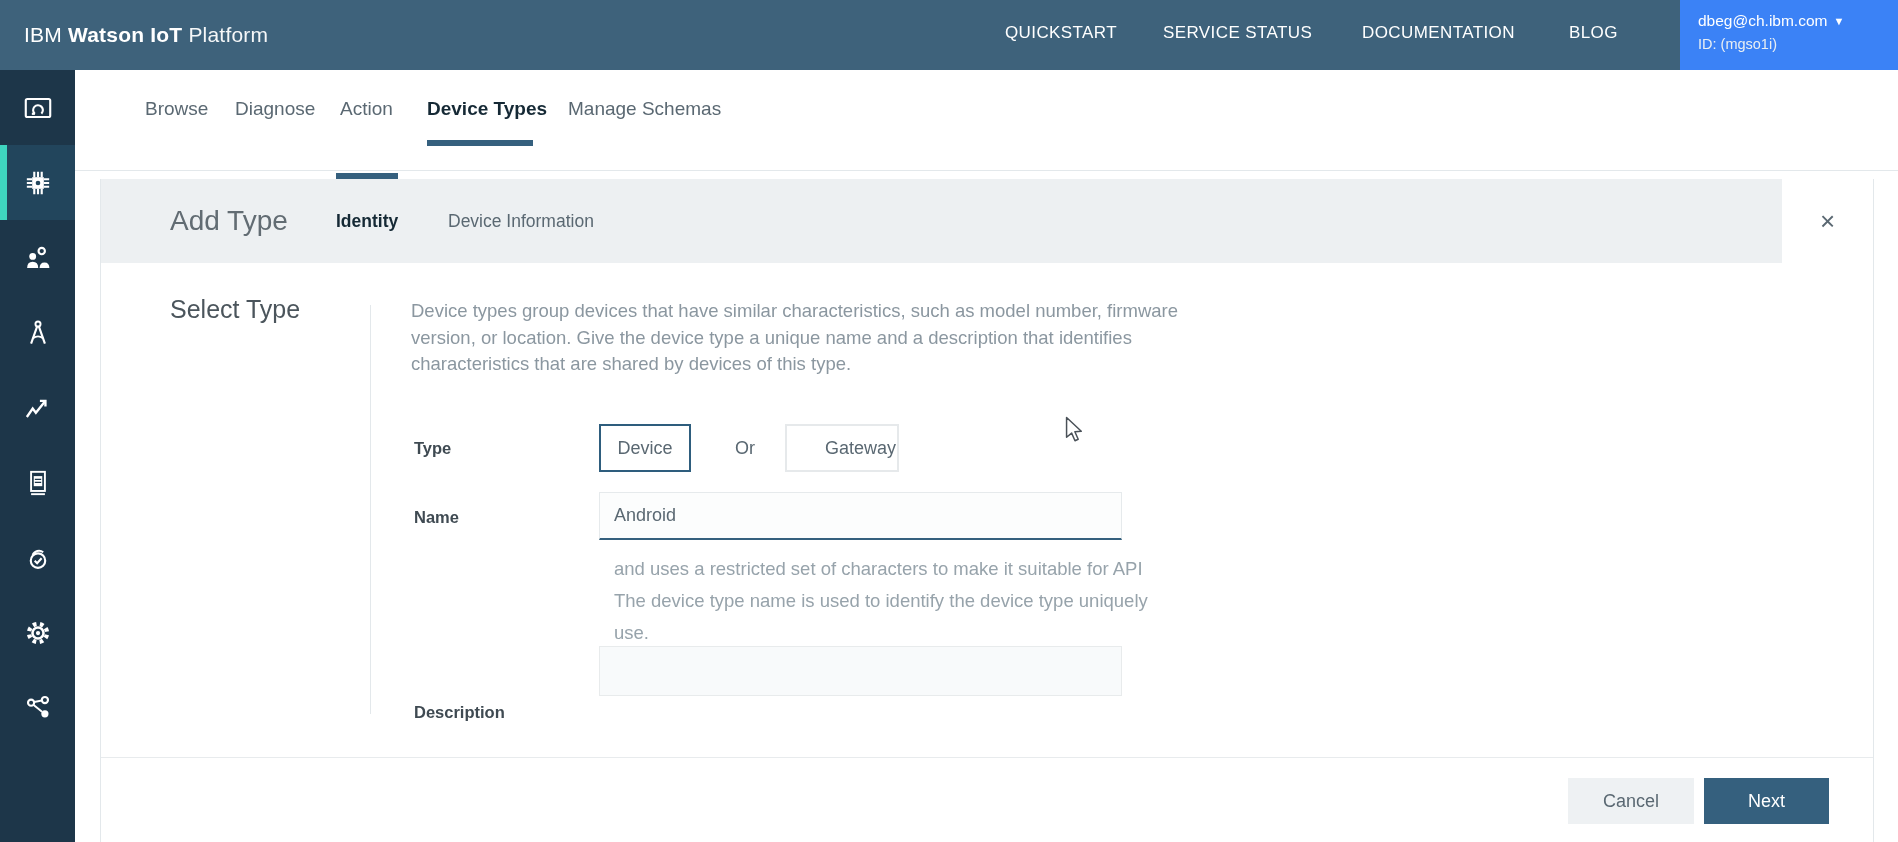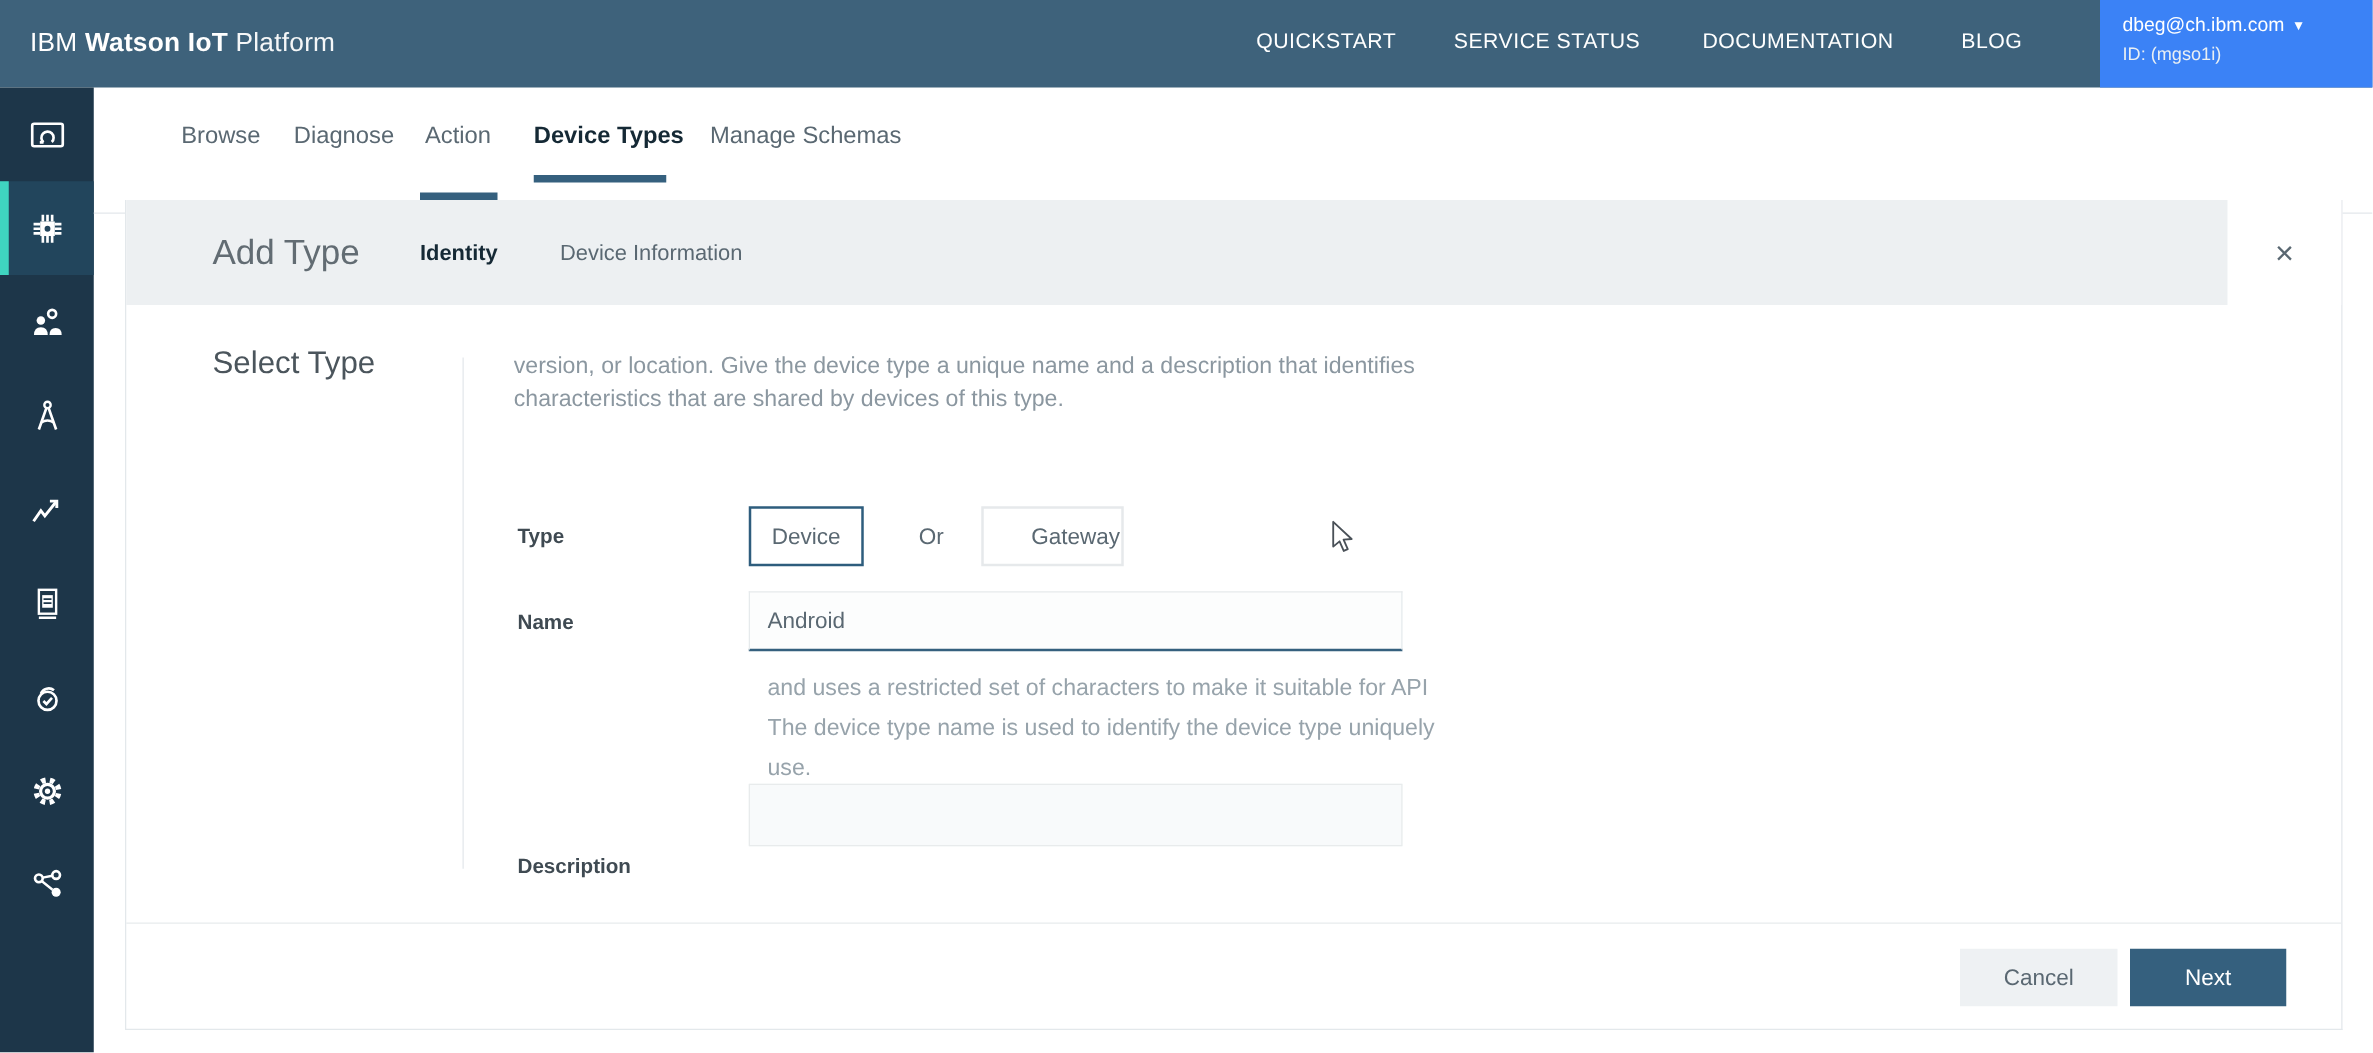--- a/index.html
+++ b/index.html
@@ -33,21 +33,21 @@
   .tab { position:absolute; top:98px; height:26px; font-size:19px; color:#5a6872; cursor:pointer; white-space:nowrap; }
   .tab.active { color:#152935; font-weight:bold; }
   #tab-browse { left:145px; }
   #tab-diagnose { left:235px; }
   #tab-action { left:340px; }
   #tab-devicetypes { left:427px; }
   #tab-manageschemas { left:568px; }
   .tab-underline { position:absolute; left:427px; top:140px; width:106px; height:6px; background:#35607e; }
 
   
-  .panel { position:absolute; left:100px; top:160px; width:1774px; height:664px; background:#fff; border:1px solid #e3e8eb; border-top:none; }
+  .panel { position:absolute; left:100px; top:179px; width:1774px; height:664px; background:#fff; border:1px solid #e3e8eb; border-top:none; }
   .band { position:absolute; left:0; top:0; width:1772px; height:84px; background:#edf0f2; }
   .band-title { position:absolute; left:69px; top:0; height:84px; display:flex; align-items:center; font-size:28px; color:#626c73; }
   .step { position:absolute; top:0; height:84px; display:flex; align-items:center; font-size:17.5px; color:#5a6872; cursor:pointer; white-space:nowrap; }
   .step.active { color:#152935; font-weight:bold; }
   #step-identity { left:235px; }
   #step-deviceinfo { left:347px; }
   .step-marker { position:absolute; left:235px; top:-6px; width:62px; height:6px; background:#35607e; }
   .close-box { position:absolute; right:0; top:0; width:91px; height:84px; background:#fff; display:flex; align-items:center; justify-content:center; cursor:pointer; }
   .close-x { font-size:26px; color:#5a6872; line-height:1; }
 
@@ -183,20 +183,21 @@
       <div class="step" id="step-deviceinfo">Device Information</div>
     </div>
     <div class="close-box">
       <span class="close-x">×</span>
     </div>
 
     <div class="section-title">Select Type</div>
     <div class="vdivider"></div>
 
     <div class="intro">
+      <div>Device types group devices that have similar characteristics, such as model number, firmware</div>
       <div>version, or location. Give the device type a unique name and a description that identifies</div>
       <div>characteristics that are shared by devices of this type.</div>
     </div>
 
     <div class="flabel" id="label-type">Type</div>
     <div class="type-btn" id="btn-device">Device</div>
     <div class="or-label">Or</div>
     <div class="type-btn" id="btn-gateway">Gateway</div>
 
     <div class="flabel" id="label-name">Name</div>

